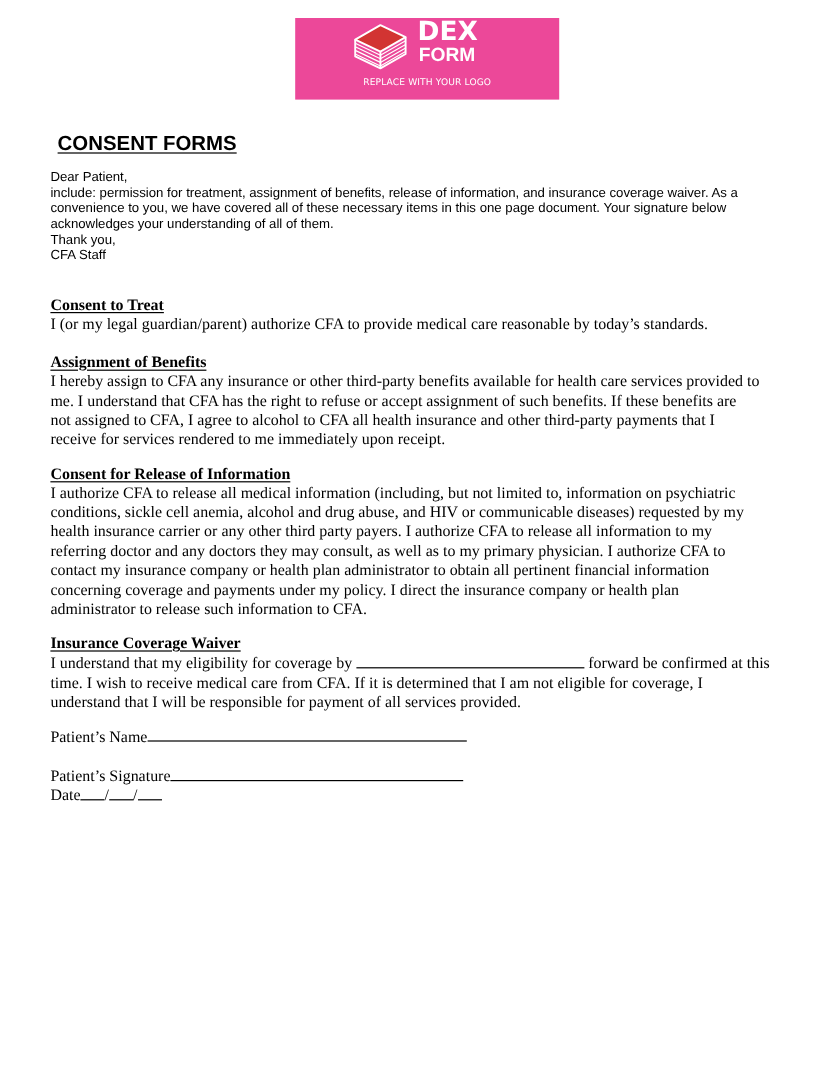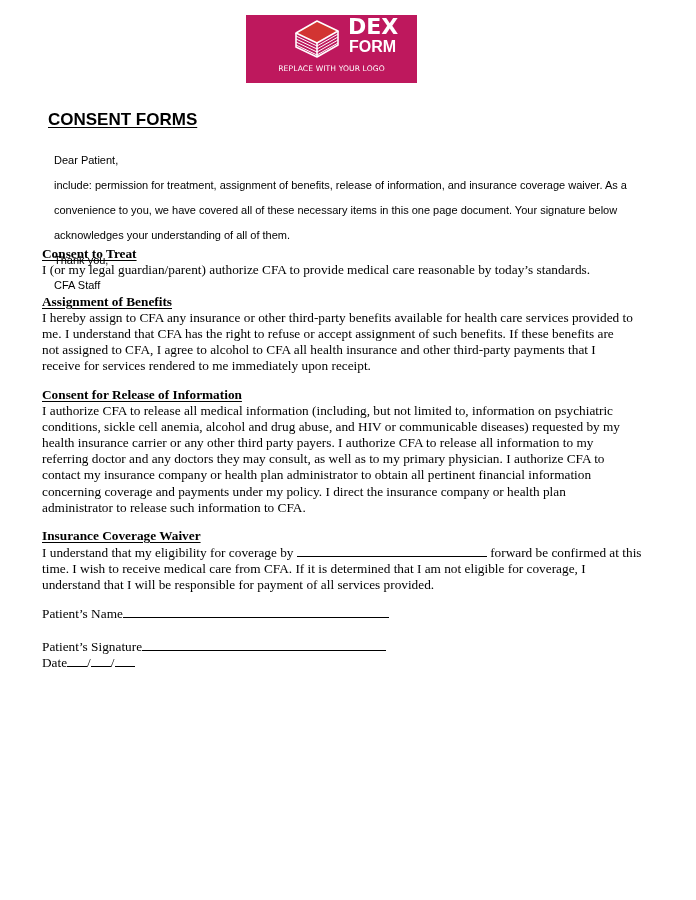--- a/index.html
+++ b/index.html
@@ -1,19 +1,19 @@
 <!DOCTYPE html>
 <html><head>
   <meta charset="utf-8">
   <style>
     html, body { margin: 0; padding: 0; background: #ffffff; }
     body { width: 696px; height: 900px; position: relative; overflow: hidden; color: #000; }
     .logo {
-      position: absolute; left: 246px; top: 15px; width: 171px; height: 68px;
-      background: #be185d; color: #fff; box-sizing: border-box;
+      position: absolute; left: 246px; top: 15px; width: 220px; height: 68px;
+      background: #ec4899; color: #fff; box-sizing: border-box;
     }
     .logo svg.stack { position: absolute; left: 47px; top: 4px; width: 48px; height: 40px; }
     .logo .dex {
       position: absolute; left: 102px; top: 1px;
       font-family: "DejaVu Sans", sans-serif; font-weight: bold; font-size: 22px; line-height: 22px; letter-spacing: 0px;
     }
     .logo .form {
       position: absolute; left: 103px; top: 23px;
       font-family: Liberation Sans, sans-serif; font-weight: bold; font-size: 16px; line-height: 18px;
     }
@@ -23,21 +23,21 @@
     }
     .title {
       position: absolute; left: 48px; top: 110px;
       font-family: Liberation Sans, sans-serif; font-weight: bold; font-size: 17px;
       text-decoration: underline; text-underline-offset: 2px; margin: 0;
     }
     .letter {
       position: absolute; left: 42px; top: 142px; width: 620px;
       font-family: "Liberation Sans", sans-serif; font-size: 11px; line-height: 12.9px;
     }
-    .letter p { margin: 12px; }
+    .letter p { margin: 0; }
     .section {
       position: absolute; left: 42px; width: 612px;
       font-family: "Liberation Serif", serif; font-size: 13.3px; line-height: 16.1px;
     }
     .section h2 {
       margin: 0; font-size: 13.3px; font-weight: bold; text-decoration: underline;
       text-underline-offset: 2px; line-height: 16.1px;
     }
     .section p { margin: 0; }
     .sig {

